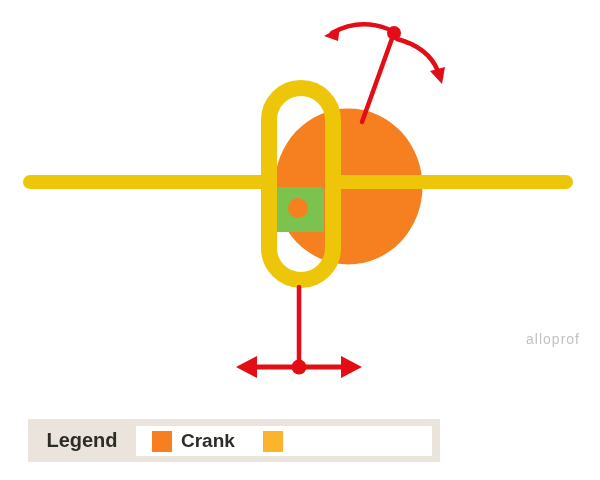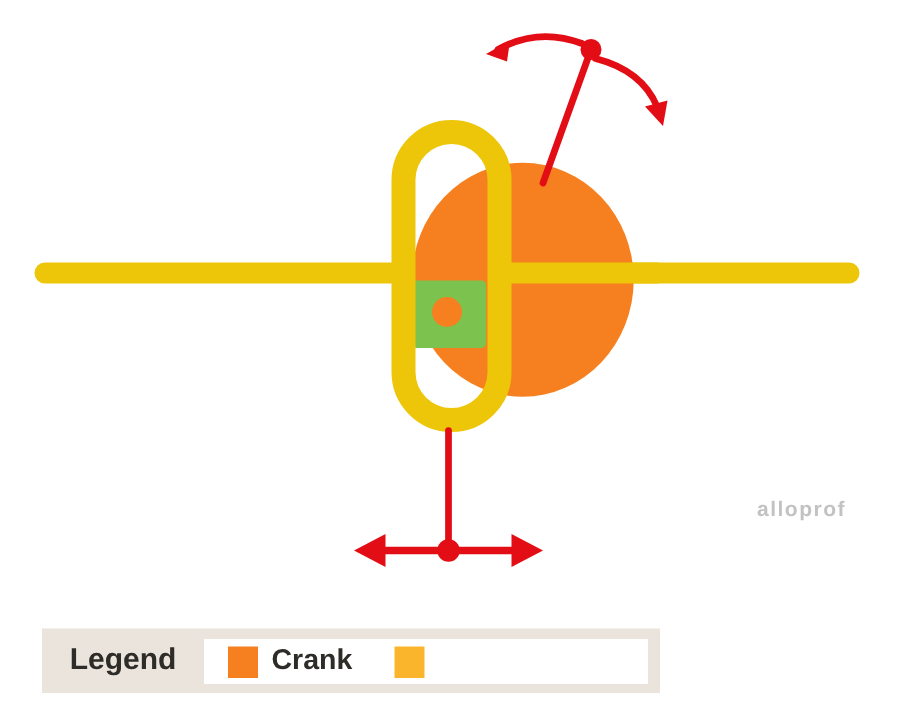--- a/index.html
+++ b/index.html
@@ -38,22 +38,22 @@
   }
   .legend-item { display: flex; align-items: center; gap: 9px; }
   .swatch {
     width: 20px; height: 21px; display: inline-block; flex: 0 0 auto;
   }
   .legend-item-label {
     font-size: 19px; font-weight: bold; color: var(--text);
     white-space: nowrap;
   }
   .watermark {
-    position: absolute; right: 36px; bottom: 17px;
-    font-size: 14px; font-weight: bold;
+    position: absolute; right: 20px; bottom: 17px;
+    font-size: 14px; font-weight: normal;
     letter-spacing: 1px;
     color: var(--watermark);
   }
 </style>
 </head>
 <body>
 
 <div class="stage">
 
   <svg class="mech" width="600" height="480" viewBox="0 0 600 480" xmlns="http://www.w3.org/2000/svg">

